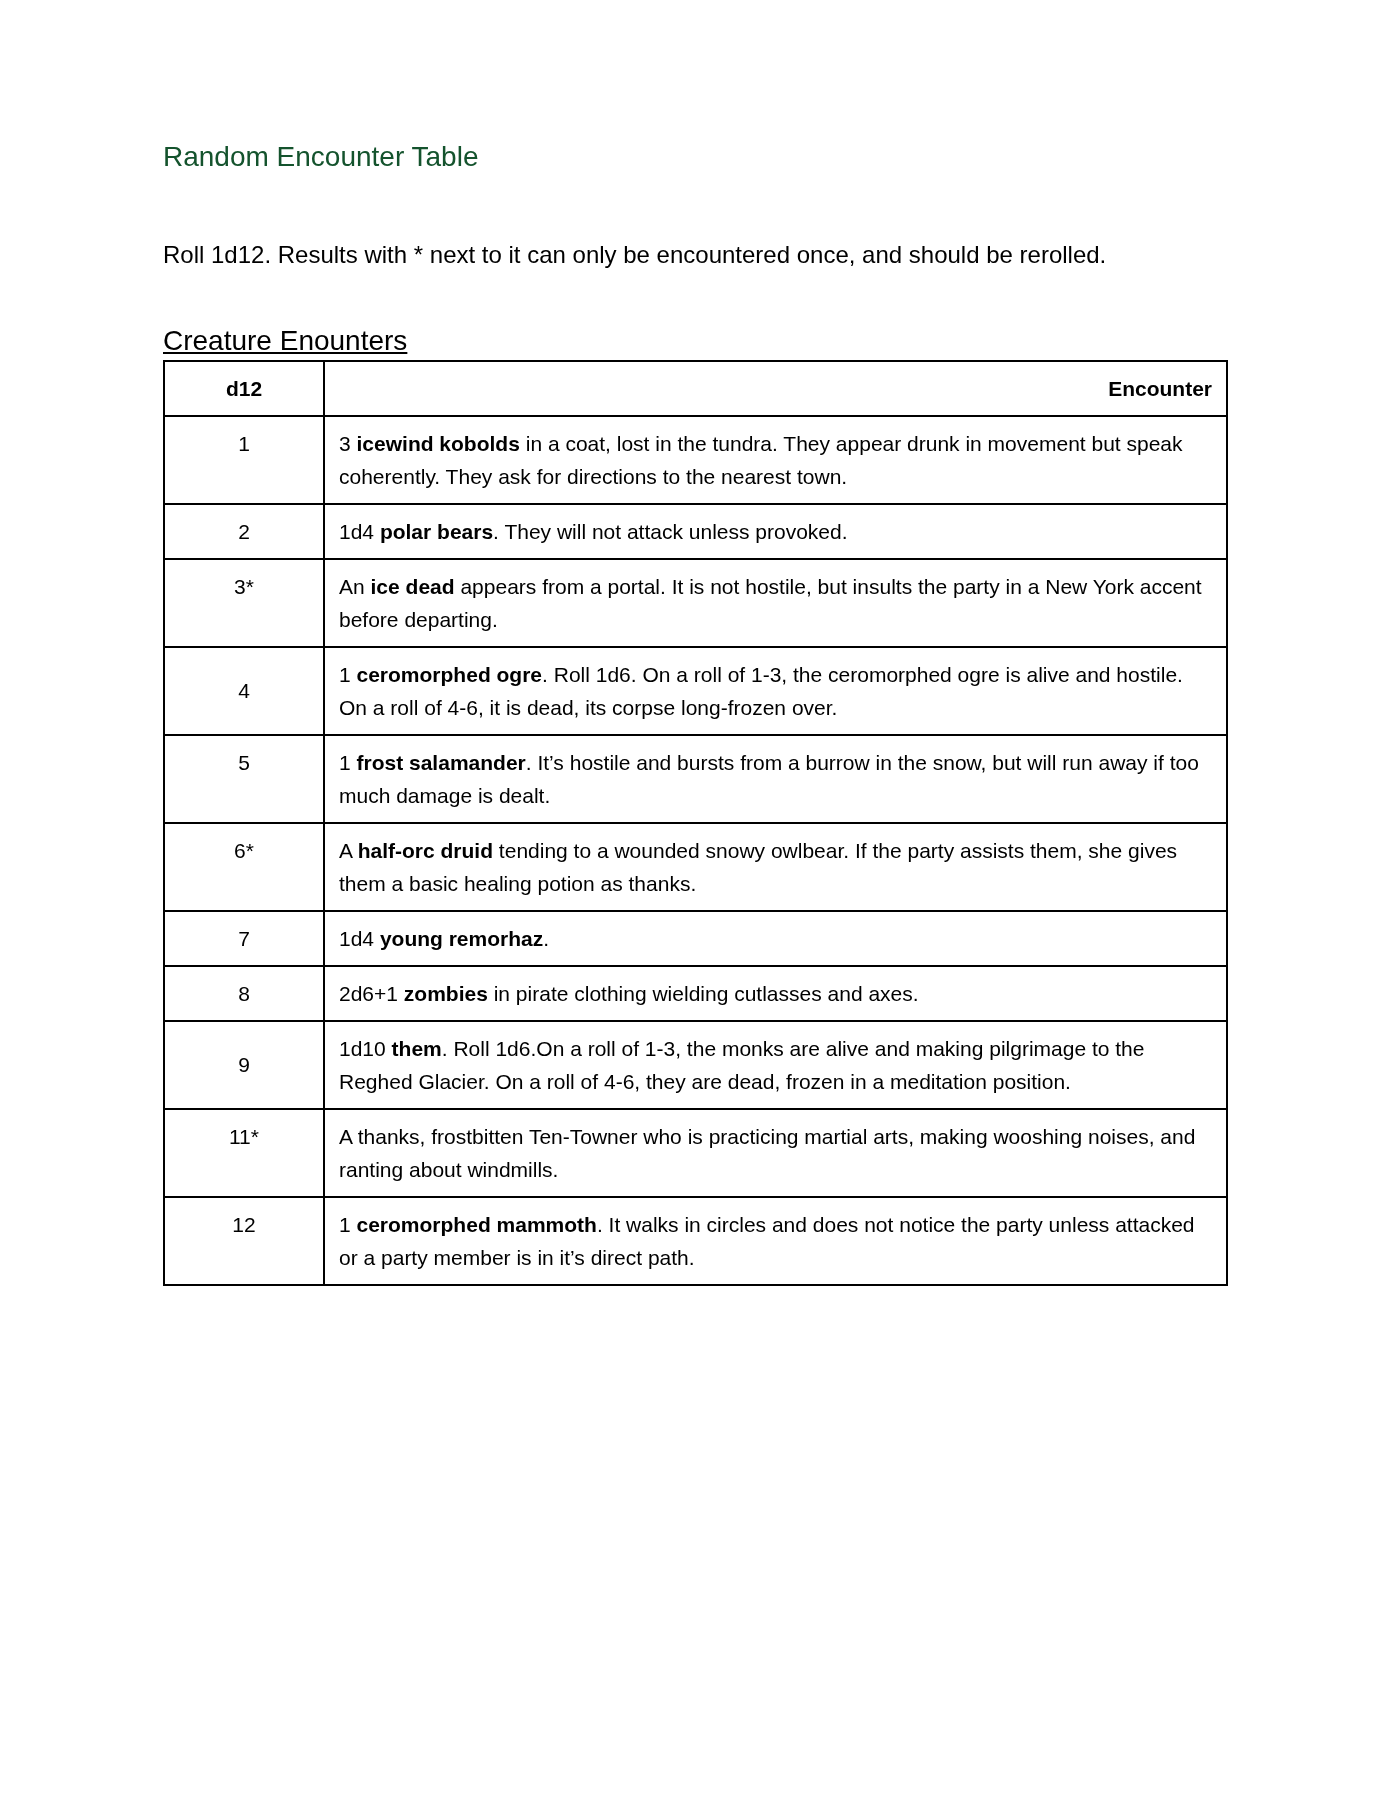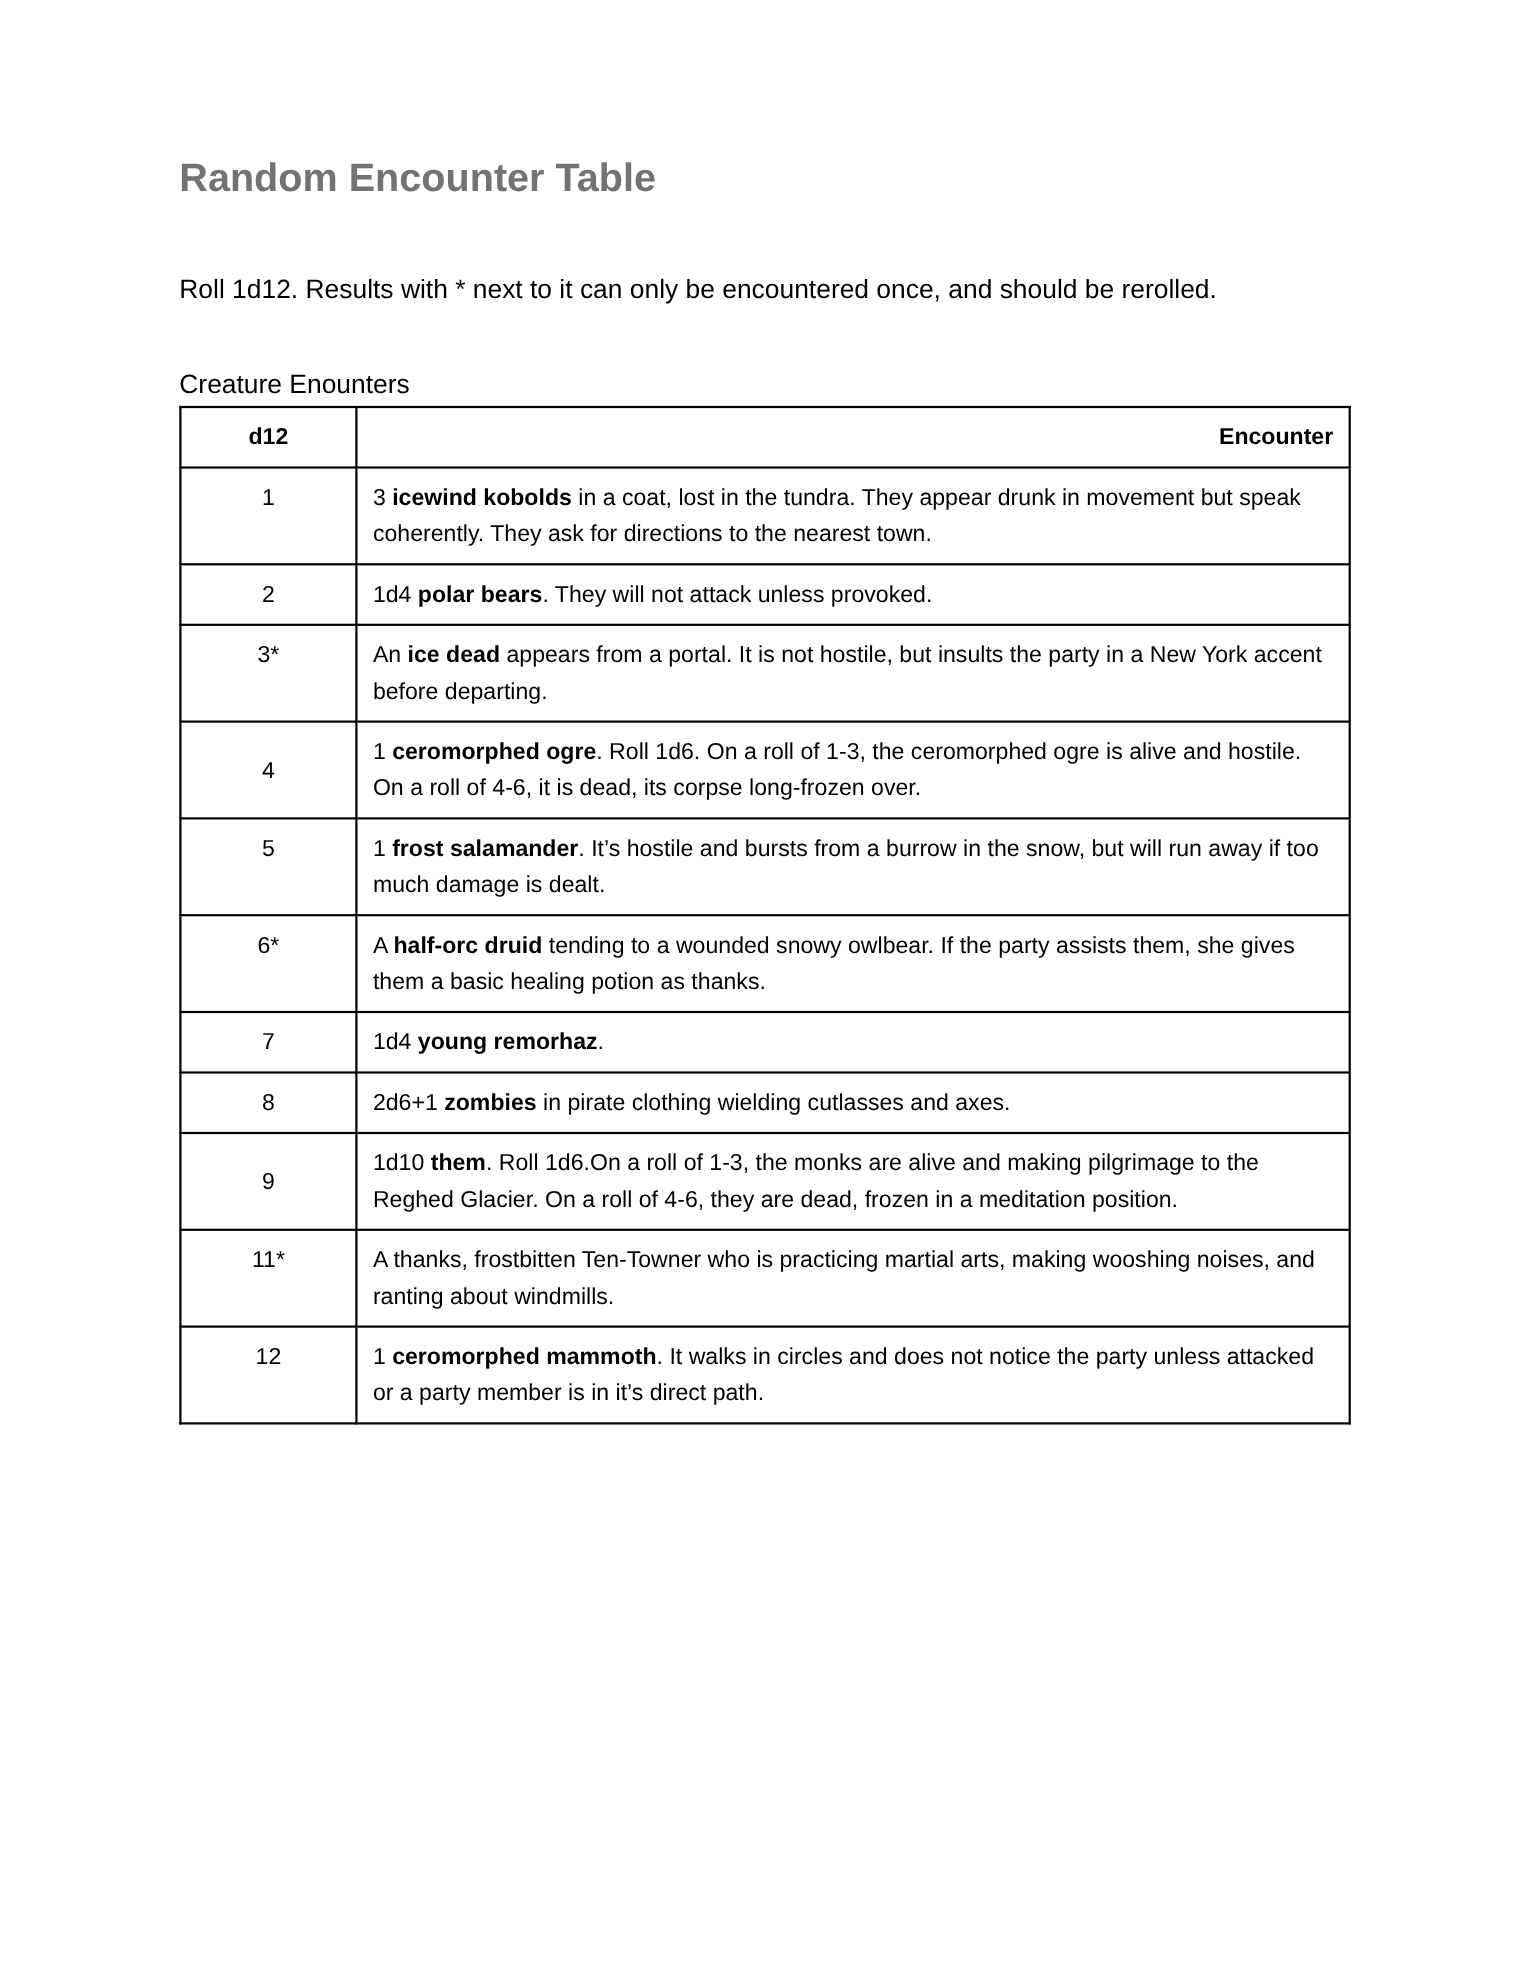--- a/index.html
+++ b/index.html
@@ -12,35 +12,36 @@
     width: 1391px;
     height: 1800px;
     box-sizing: border-box;
     padding: 140px 163px 0 163px;
     background: #ffffff;
     color: #000000;
     font-family: "Liberation Sans", "DejaVu Sans", sans-serif;
   }
   .doc-title {
     margin: 0;
-    font-size: 36px;
+    font-size: 28px;
     line-height: 1.2;
-    font-weight: bold;
-    color: #737373;
+    font-weight: normal;
+    color: #14532d;
   }
   .intro {
     margin: 64px 0 0 0;
     max-width: 1020px;
     font-size: 24px;
     line-height: 34px;
   }
   .table-caption {
     margin: 54px 0 4px 0;
-    font-size: 24px;
+    font-size: 28px;
     line-height: 30px;
+    text-decoration: underline;
   }
   table.encounter-table {
     border-collapse: collapse;
     width: 1065px;
     table-layout: fixed;
   }
   table.encounter-table th,
   table.encounter-table td {
     border: 2px solid #000000;
     font-size: 21px;

